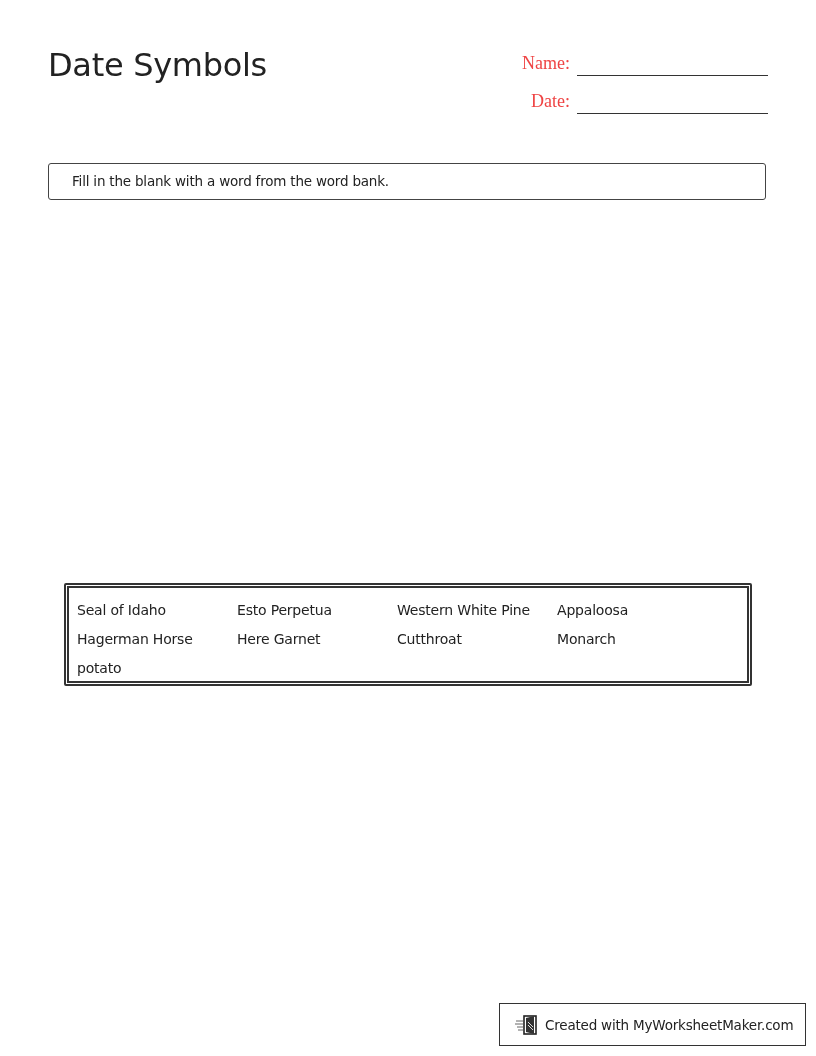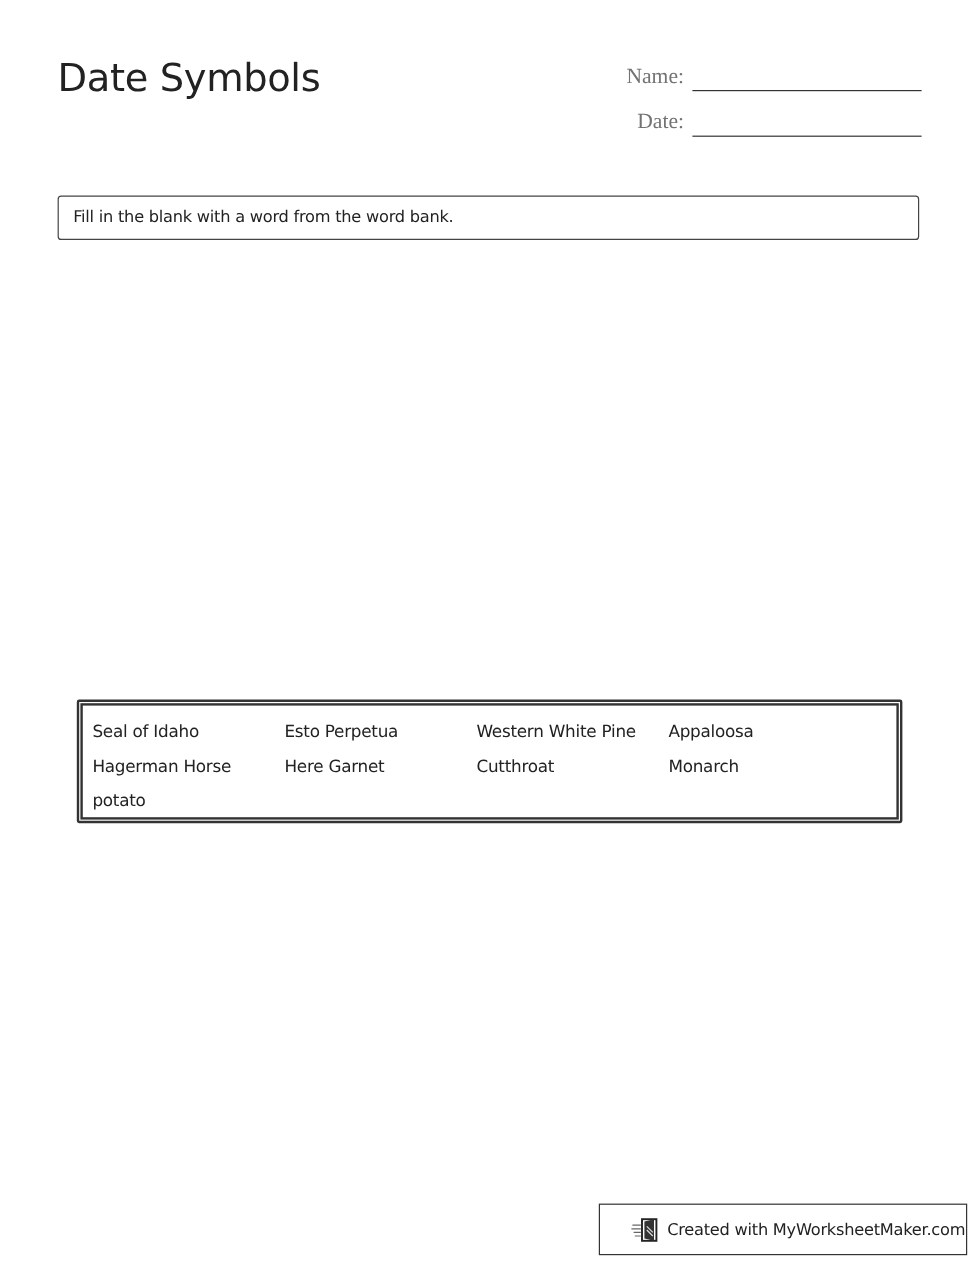--- a/index.html
+++ b/index.html
@@ -30,21 +30,21 @@
       position: absolute;
       right: 48px;
       display: flex;
       align-items: flex-end;
     }
     .field-row.name { top: 52px; }
     .field-row.date { top: 90px; }
     .field-label {
       font-family: "Liberation Serif", serif;
       font-size: 18px;
-      color: #737373;
+      color: #ef4444;
       width: 60px;
       text-align: right;
       margin-right: 7px;
       line-height: 22px;
     }
     .field-line {
       width: 191px;
       height: 0;
       border-bottom: 1.5px solid #333333;
       margin-bottom: -2px;
@@ -54,21 +54,21 @@
       left: 48px;
       top: 163px;
       width: 718px;
       height: 37px;
       box-sizing: border-box;
       border: 1.5px solid #444444;
       border-radius: 3px;
       font-family: "DejaVu Sans", sans-serif;
       font-size: 13.5px;
       color: #222222;
-      padding: 9px 12px;
+      padding: 9px 23px;
       letter-spacing: -0.2px;
     }
     .word-bank {
       position: absolute;
       left: 64px;
       top: 583px;
       width: 688px;
       height: 103px;
       box-sizing: border-box;
       border: 5px double #333333;
@@ -91,21 +91,21 @@
     .footer-badge {
       position: absolute;
       left: 499px;
       top: 1003px;
       width: 307px;
       height: 43px;
       box-sizing: border-box;
       border: 1.5px solid #333333;
       display: flex;
       align-items: center;
-      padding-left: 26px;
+      padding-left: 15px;
     }
     .footer-icon {
       width: 24px;
       height: 22px;
       margin-right: 6px;
       display: inline-block;
     }
     .footer-text {
       font-family: "DejaVu Sans", sans-serif;
       font-size: 13.5px;

